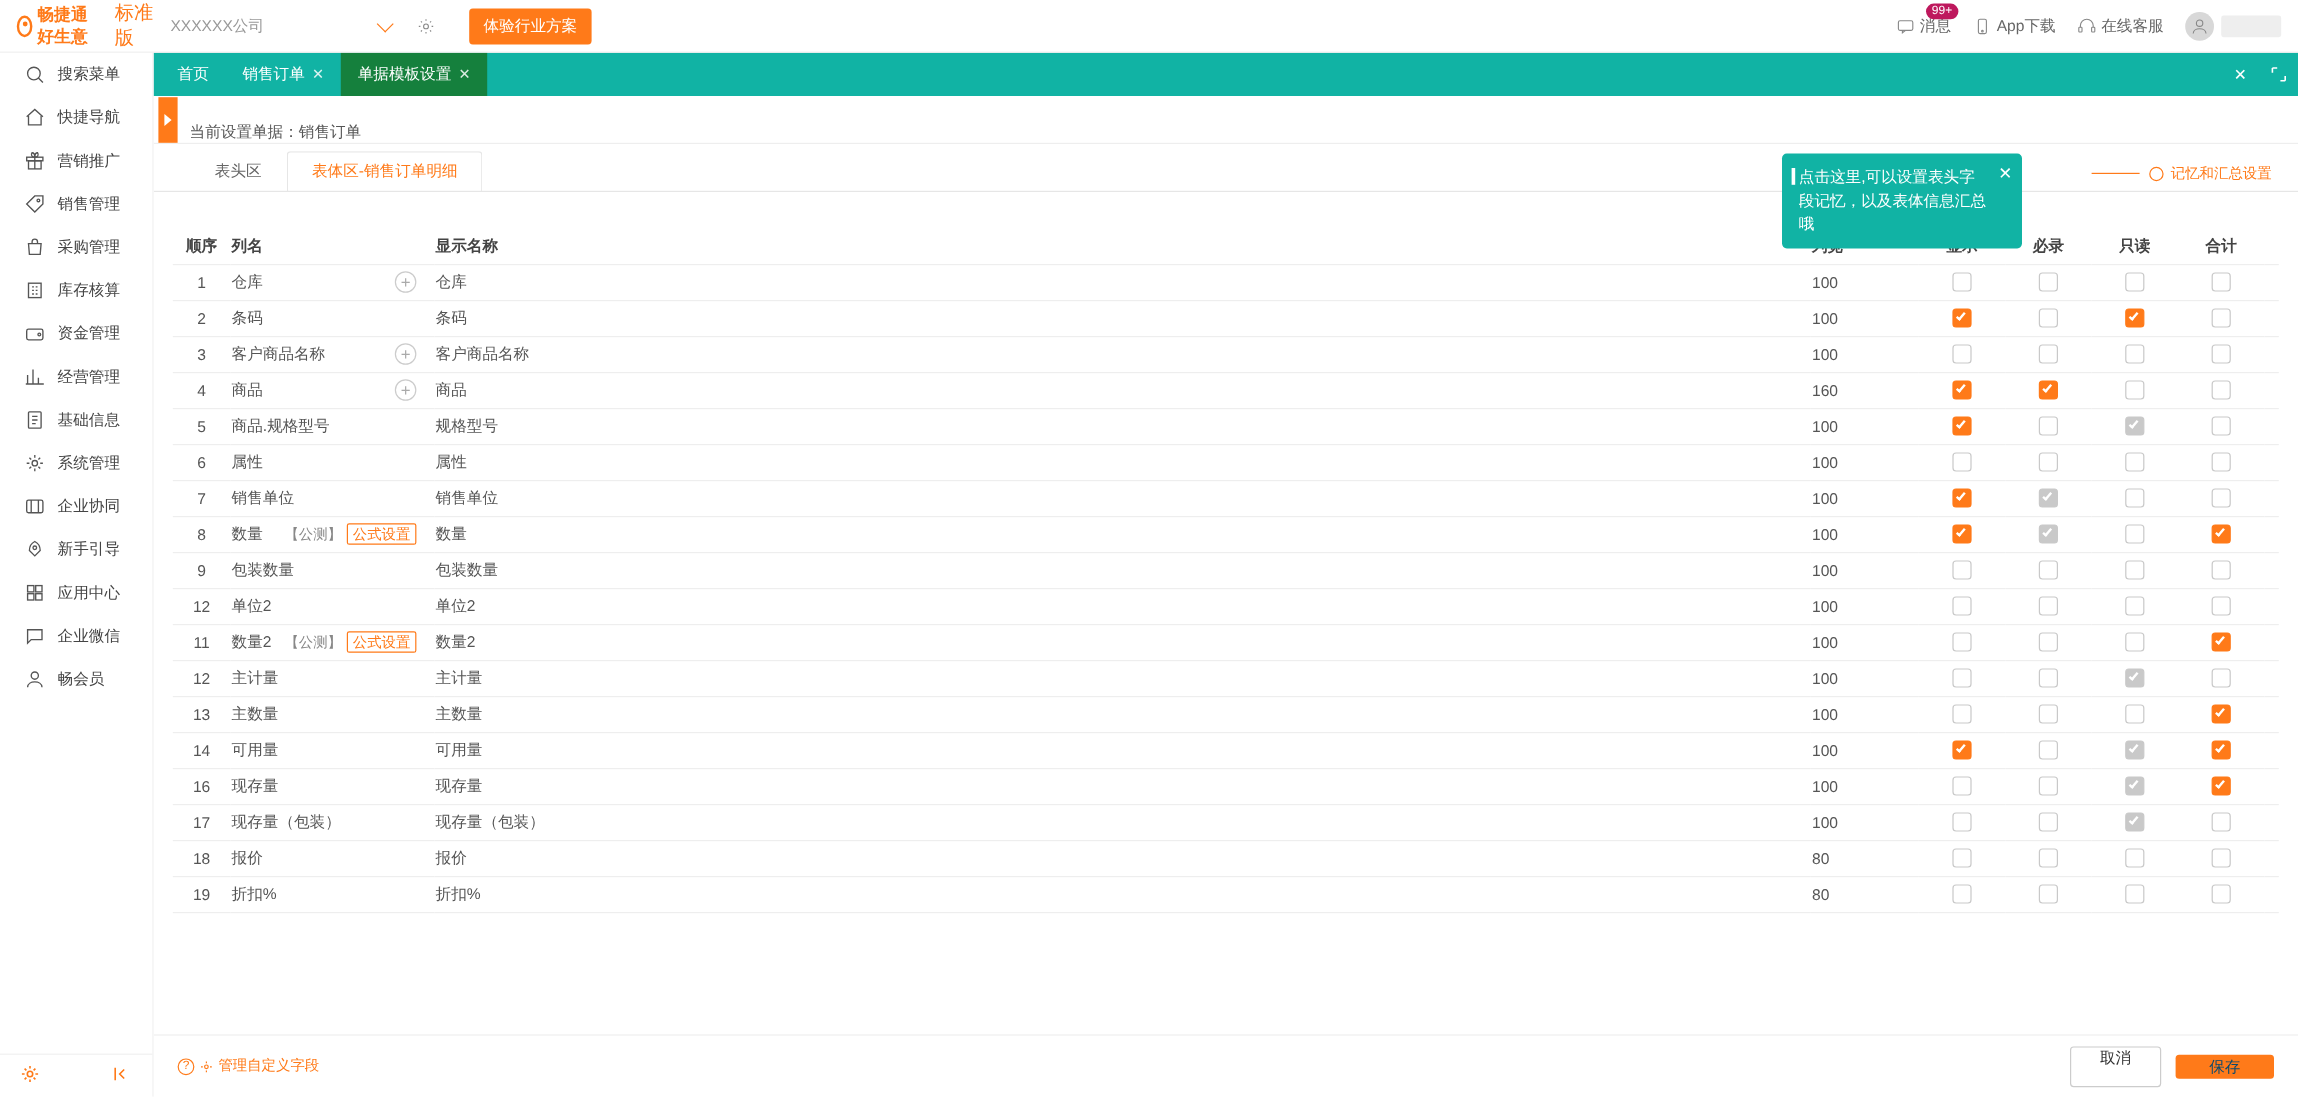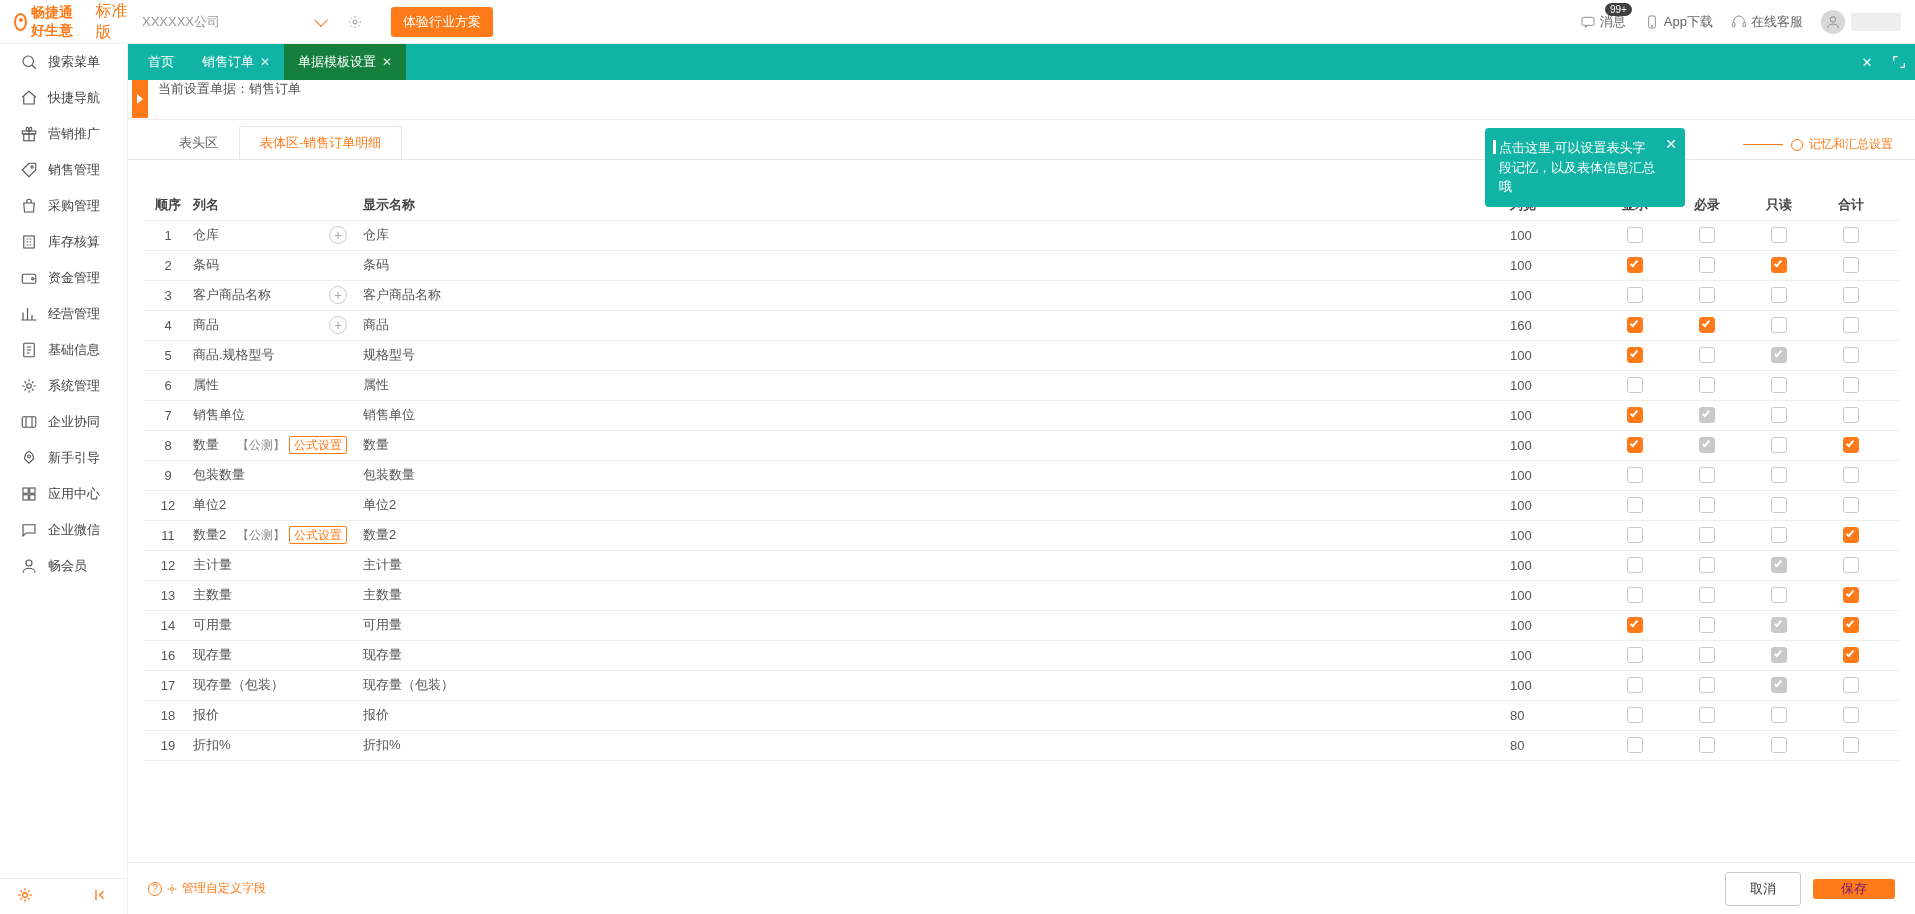--- a/index.html
+++ b/index.html
@@ -9,41 +9,41 @@
   .brand-r1{display:flex;align-items:center;gap:4px;color:#ff7a19;font-weight:600;font-size:14px}
   .brand-logo{width:18px;height:18px;border-radius:50%;border:2px solid #ff7a19;position:relative}
   .brand-logo:after{content:"";position:absolute;left:3px;top:3px;width:4px;height:4px;border-radius:50%;background:#ff7a19}
   .brand-r2{font-size:16px;color:#ff7a19}
   .company-select{margin-left:6px;width:200px;height:30px;display:flex;align-items:center;justify-content:space-between;padding:0 8px;color:#999;cursor:pointer}
   .chev-down{width:10px;height:10px;border-right:1.5px solid #ff7a19;border-bottom:1.5px solid #ff7a19;transform:rotate(45deg);margin-top:-4px}
   .gear-btn{margin-left:10px;width:22px;height:22px;display:flex;align-items:center;justify-content:center;cursor:pointer;color:#888}
   .btn-orange{margin-left:25px;height:30px;padding:0 12px;background:#ff7a19;color:#fff;border-radius:3px;display:flex;align-items:center;cursor:pointer}
   .top-spacer{flex:1}
   .top-link{display:flex;align-items:center;gap:4px;margin-left:18px;color:#666;cursor:pointer;position:relative}
-  .badge-99{position:absolute;top:-10px;right:-6px;background:#404040;color:#fff;font-size:10px;border-radius:8px;padding:1px 5px}
+  .badge-99{position:absolute;top:-10px;right:-6px;background:#be185d;color:#fff;font-size:10px;border-radius:8px;padding:1px 5px}
   .avatar-wrap{margin-left:18px;display:flex;align-items:center;gap:6px;cursor:pointer}
   .avatar-cir{width:24px;height:24px;border-radius:50%;background:#d8d8d8;display:flex;align-items:center;justify-content:center;color:#999}
   .avatar-rect{width:50px;height:18px;background:#eee;border-radius:2px}
   .tiny-ico{width:16px;height:16px;stroke:#888;fill:none;stroke-width:1.4}
   .body-row{display:flex;height:calc(100vh - 44px)}
   .sidebar{width:128px;background:#fff;border-right:1px solid #f0f0f0;display:flex;flex-direction:column}
   .side-items{flex:1;overflow:auto}
   .side-item{display:flex;align-items:center;gap:10px;height:36px;padding-left:20px;color:#444;cursor:pointer}
   .side-item .si-ico{width:18px;height:18px;stroke:#555;fill:none;stroke-width:1.5}
   .side-bottom{height:36px;display:flex;align-items:center;justify-content:space-between;padding:0 16px;border-top:1px solid #f0f0f0}
   .side-bottom svg{width:18px;height:18px;stroke:#ff7a19;fill:none;stroke-width:1.8}
   .main{flex:1;display:flex;flex-direction:column;overflow:hidden}
   .tab-strip{height:36px;background:#11b3a4;display:flex;align-items:center;padding-left:6px}
   .tab{height:36px;display:flex;align-items:center;gap:6px;padding:0 14px;color:#fff;cursor:pointer;font-size:13px}
   .tab.active{background:#15803d}
   .tab-close{font-size:12px;color:rgba(255,255,255,.85)}
   .tab-sp{flex:1}
   .tab-icon{width:32px;height:36px;display:flex;align-items:center;justify-content:center;color:#fff;cursor:pointer}
   .panel-wrap{flex:1;overflow:hidden;display:flex;flex-direction:column;background:#fff;position:relative}
-  .panel-head{height:40px;display:flex;align-items:flex-start;border-bottom:1px solid #eee;padding-left:4px}
+  .panel-head{height:40px;display:flex;align-items:flex-end;border-bottom:1px solid #eee;padding-left:4px}
   .collapse-handle{width:16px;height:38px;background:#ff7a19;display:flex;align-items:center;justify-content:center;color:#fff;margin-right:10px;cursor:pointer}
   .doc-label{color:#555;font-size:13px}
   .sub-tabs{height:40px;display:flex;align-items:flex-end;padding-left:30px}
   .sub-tab{height:34px;padding:0 20px;display:flex;align-items:center;color:#666;cursor:pointer;border:1px solid transparent}
   .sub-tab.active{color:#ff7a19;border:1px solid #e6e6e6;border-bottom:1px solid #fff;border-radius:3px 3px 0 0}
   .sub-tabs-line{height:1px;background:#e6e6e6;margin-top:-1px}
   .tip-bubble{position:absolute;top:48px;right:230px;background:#11b3a4;color:#fff;padding:10px 30px 10px 14px;border-radius:4px;max-width:200px;font-size:13px;line-height:1.5;z-index:3}
   .tip-bubble:before{content:"";position:absolute;left:8px;top:12px;width:3px;height:14px;background:#fff}
   .tip-close{position:absolute;right:8px;top:6px;cursor:pointer;font-size:14px;color:#fff}
   .mem-link{position:absolute;top:56px;right:22px;display:flex;align-items:center;gap:6px;color:#ff7a19;font-size:12px;cursor:pointer}
@@ -64,22 +64,22 @@
   .formula-btn{border:1px solid #ff7a19;color:#ff7a19;font-size:12px;padding:1px 4px;border-radius:2px;cursor:pointer}
   .chk{width:16px;height:16px;border:1px solid #c9c9c9;border-radius:3px;display:inline-block;vertical-align:middle;position:relative;cursor:pointer}
   .chk.on{background:#ff7a19;border-color:#ff7a19}
   .chk.on:after{content:"";position:absolute;left:4px;top:1px;width:4px;height:8px;border:2px solid #fff;border-top:0;border-left:0;transform:rotate(40deg)}
   .chk.on.disabled{background:#c9c9c9;border-color:#c9c9c9}
   .chk.disabled{background:#f3f3f3;cursor:default}
   .footer-bar{height:52px;border-top:1px solid #eee;display:flex;align-items:center;padding:0 20px;gap:12px;background:#fff}
   .foot-link{display:flex;align-items:center;gap:4px;color:#ff7a19;cursor:pointer;font-size:12px}
   .foot-link .q{width:14px;height:14px;border:1px solid #ff7a19;border-radius:50%;display:flex;align-items:center;justify-content:center;font-size:10px}
   .foot-sp{flex:1}
-  .btn-cancel{height:34px;padding:0 24px;border:1px solid #ccc;border-radius:3px;display:flex;align-items:center;cursor:pointer;background:#fff}
-  .btn-save{height:20px;padding:0 28px;border-radius:3px;background:#ff7a19;color:#701a75;display:flex;align-items:center;cursor:pointer}
+  .btn-cancel{height:34px;padding:0 24px;border:1px solid #ccc;border-radius:3px;display:flex;align-items:flex-start;cursor:pointer;background:#fff}
+  .btn-save{height:20px;padding:0 28px;border-radius:3px;background:#ff7a19;color:#0c4a6e;display:flex;align-items:center;cursor:pointer}
 </style>
 </head>
 <body>
 
 <div class="top-bar">
   <div class="brand-col">
     <div class="brand-r1">
         <span class="brand-logo"></span>
         <span>畅捷通好生意</span>
       </div>

